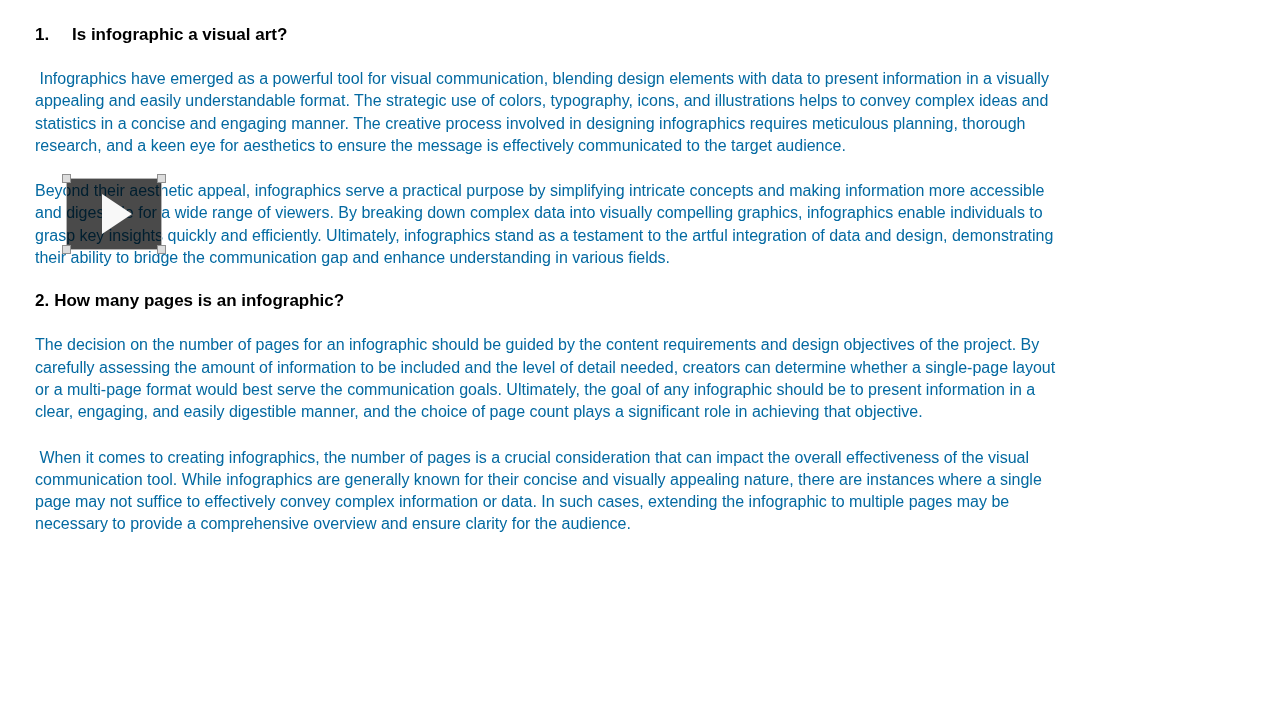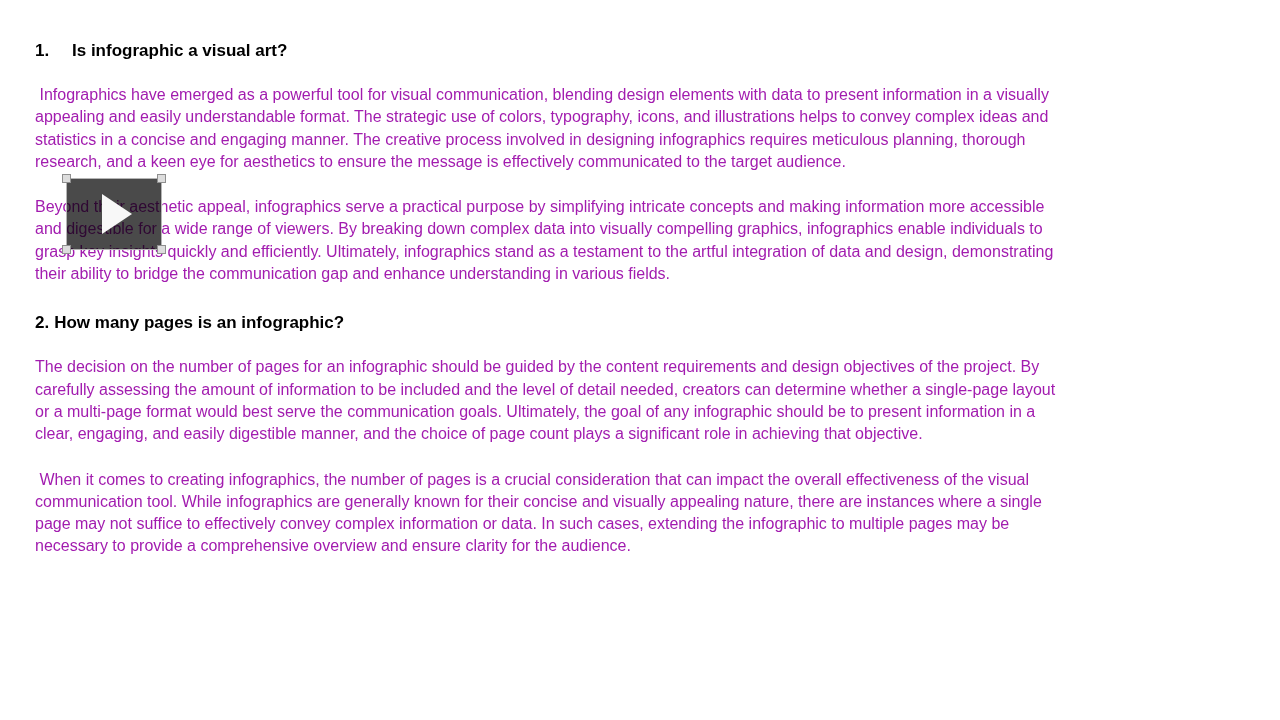--- a/index.html
+++ b/index.html
@@ -9,44 +9,44 @@
   }
   .page {
     position: relative;
     width: 1280px;
     height: 720px;
     overflow: hidden;
     background: #ffffff;
     color: #000000;
     font-family: "Liberation Sans", "DejaVu Sans", sans-serif;
     box-sizing: border-box;
-    padding: 41px 30px 0 35px;
+    padding: 25px 30px 0 35px;
   }
   h1.doc-heading, h2.doc-heading {
     font-size: 17px;
     font-weight: bold;
     line-height: 20px;
     margin: 0;
     color: #000000;
     white-space: pre;
   }
-  h2.doc-heading { margin-top: 28px; }
+  h2.doc-heading { margin-top: 22px; }
   h1.doc-heading .h-num {
     display: inline-block;
     width: 37px;
   }
   h2.doc-heading .h-num {
     margin-right: 5px;
   }
   p.doc-paragraph {
     margin: 23px 0 0 0;
     font-size: 16px;
     line-height: 22.3px;
     white-space: pre;
-    color: #a21caf;
+    color: #0369a1;
   }
   .video-embed {
     position: absolute;
     left: 66px;
     top: 178px;
     width: 96px;
     height: 72px;
     box-sizing: border-box;
     background: rgba(0, 0, 0, 0.71);
     border: 1px solid #b5b5b5;

